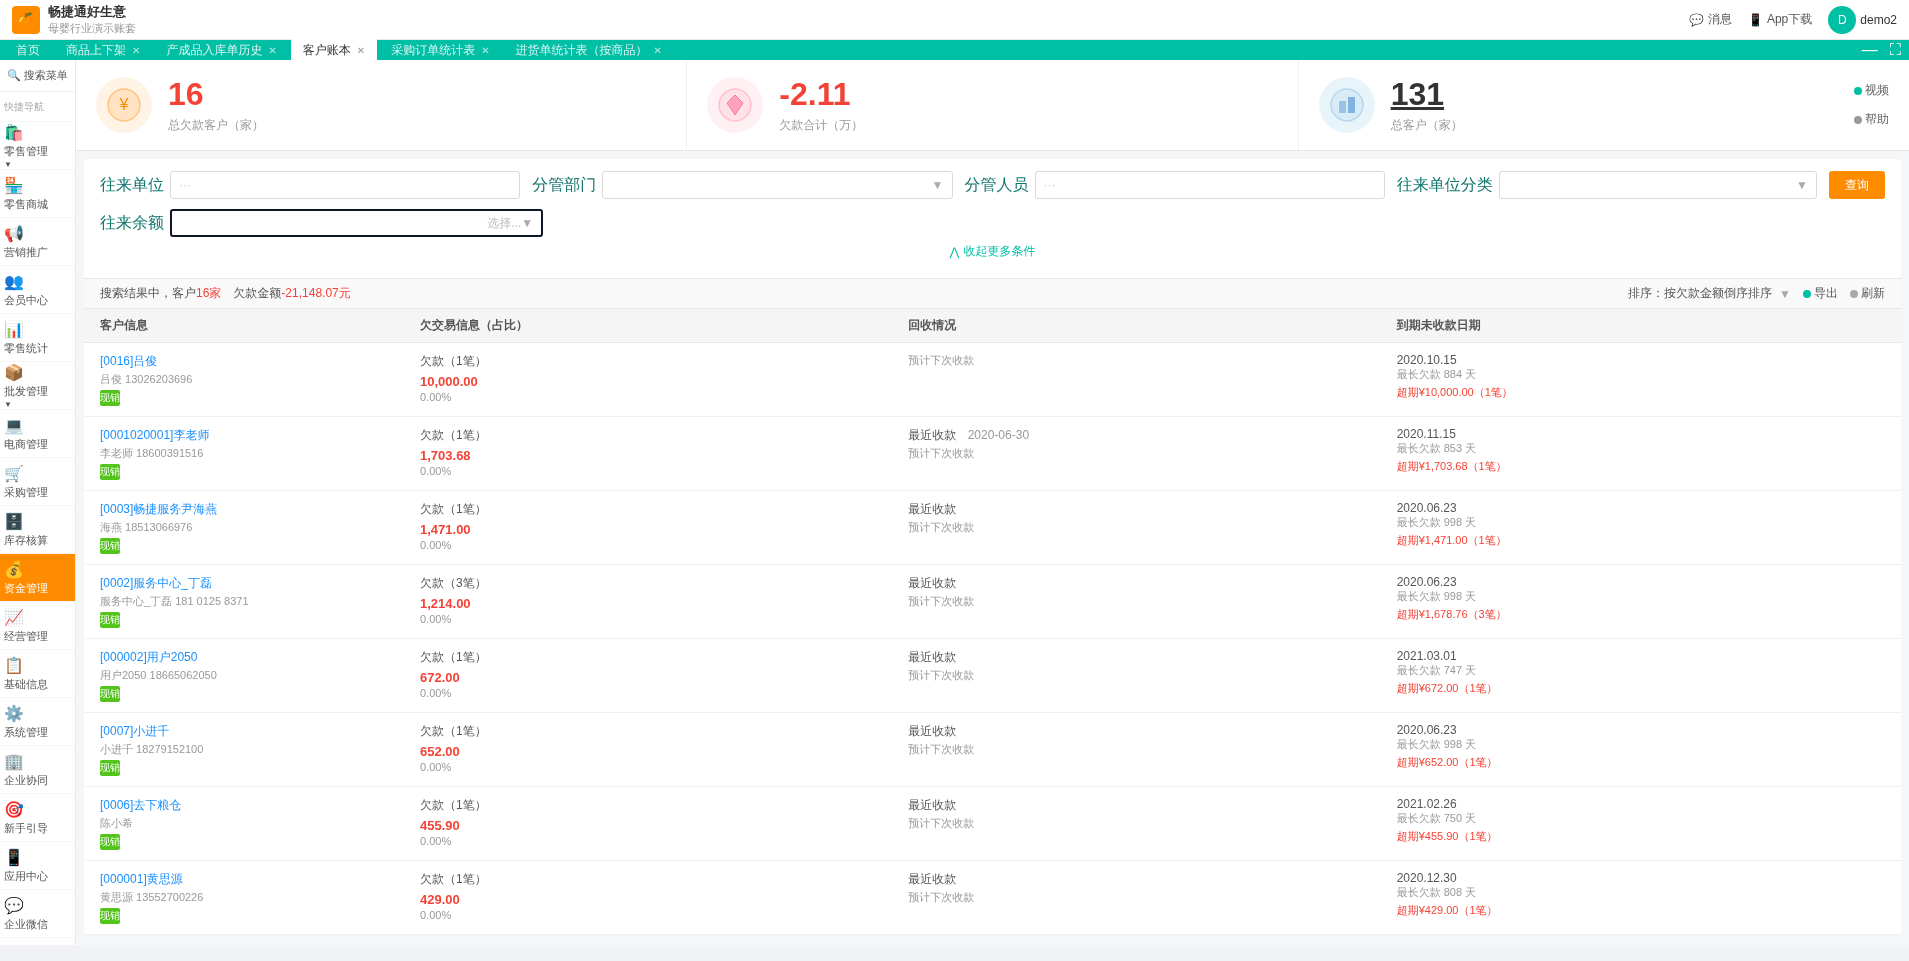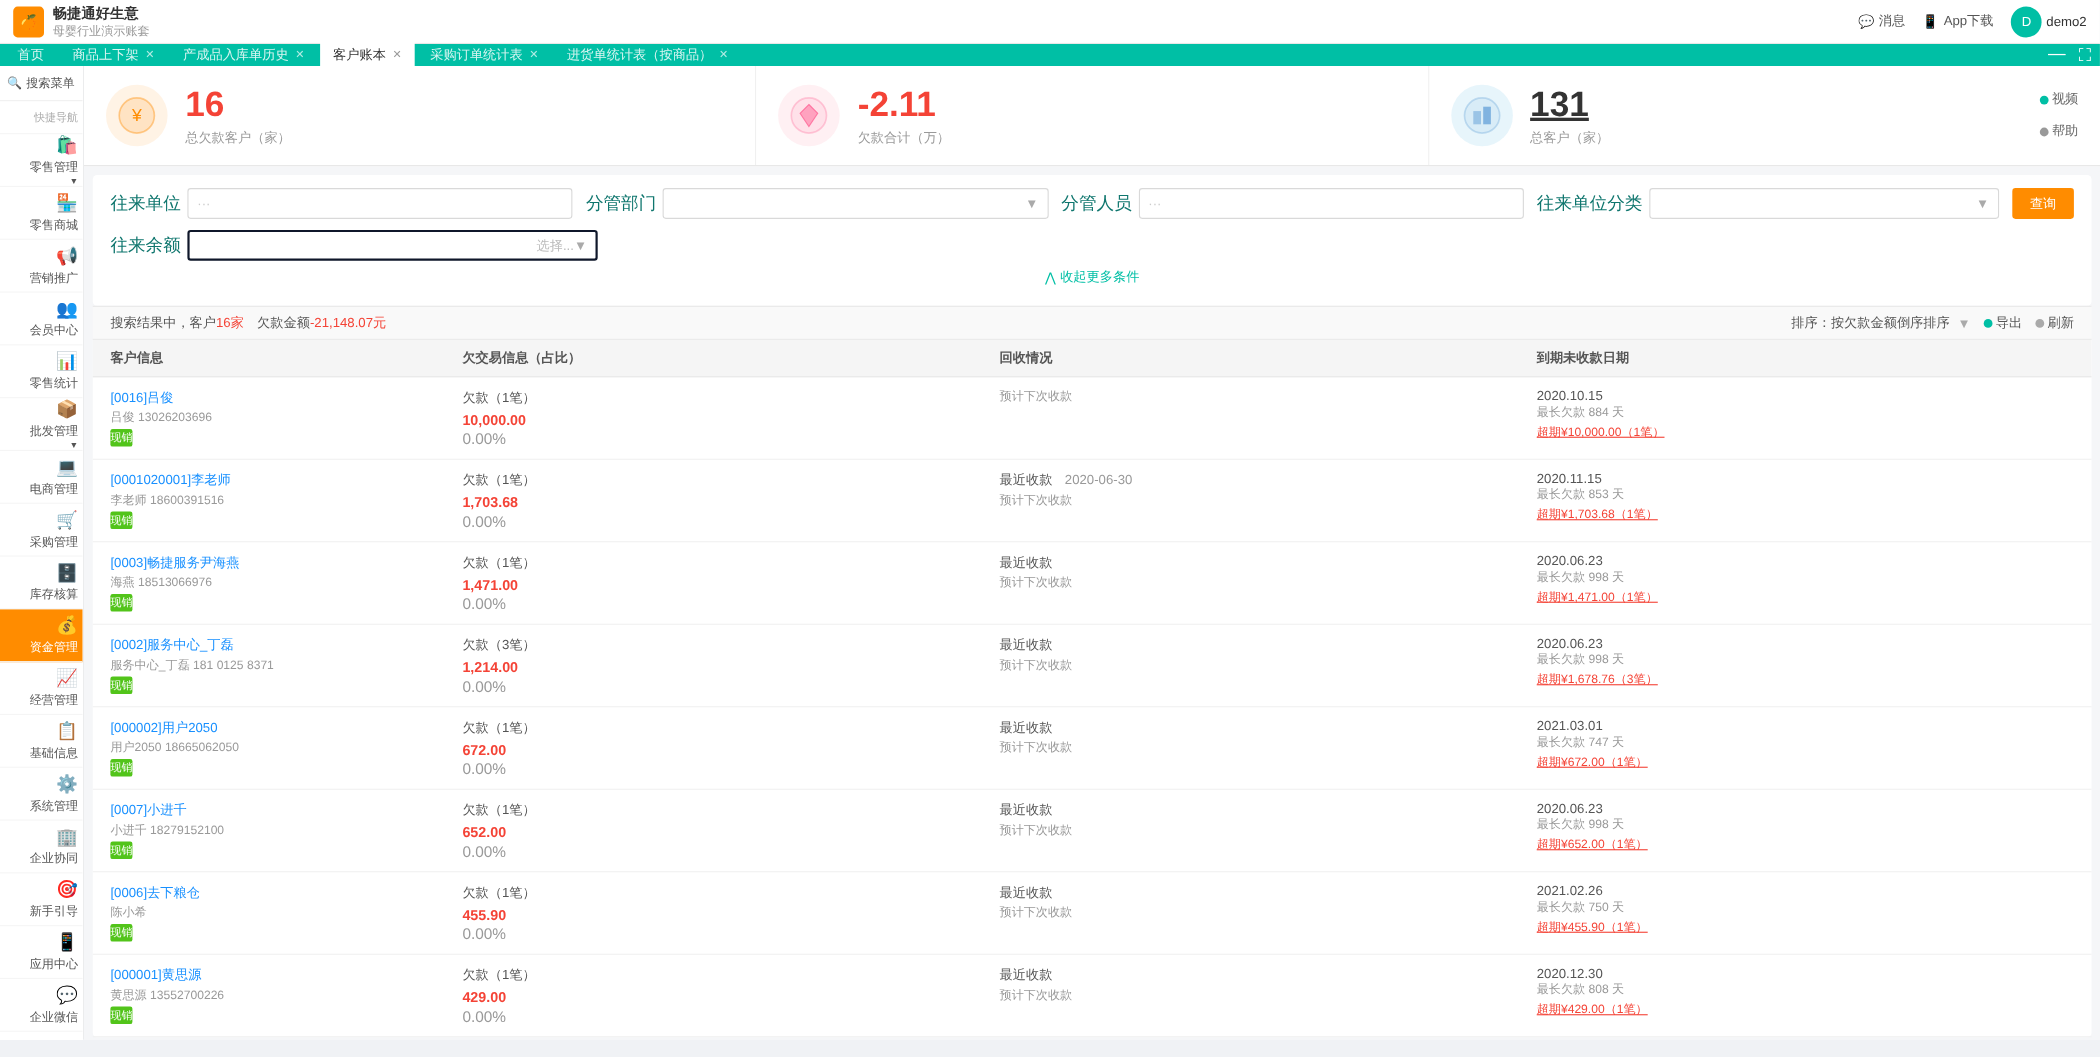--- a/index.html
+++ b/index.html
@@ -23,21 +23,21 @@
     .nav-tab .close-x { font-size: 10px; color: rgba(255,255,255,0.7); margin-left: 2px; }
     .nav-tab.active .close-x { color: #999; }
     .nav-right-btns { margin-left: auto; display: flex; gap: 4px; }
     .nav-right-btns span { color: #fff; font-size: 16px; cursor: pointer; padding: 0 4px; }
 
     
     .layout { display: flex; height: calc(100vh - 76px); }
     .sidebar { width: 76px; background: #fff; border-right: 1px solid #e8e8e8; display: flex; flex-direction: column; overflow-y: auto; flex-shrink: 0; }
     .sidebar-search { display: flex; align-items: center; justify-content: center; padding: 8px 4px; border-bottom: 1px solid #f0f0f0; }
     .sidebar-search span { font-size: 11px; color: #555; cursor: pointer; }
-    .sidebar-item { display: flex; flex-direction: column; align-items: flex-end; justify-content: center; padding: 8px 4px; cursor: pointer; color: #555; font-size: 11px; min-height: 48px; border-bottom: 1px solid #f5f5f5; }
+    .sidebar-item { display: flex; flex-direction: column; align-items: flex-start; justify-content: center; padding: 8px 4px; cursor: pointer; color: #555; font-size: 11px; min-height: 48px; border-bottom: 1px solid #f5f5f5; }
     .sidebar-item.active { background: #ff8c00; color: #fff; }
     .sidebar-item .icon { font-size: 16px; margin-bottom: 2px; }
     .sidebar-item.has-arrow::after { content: '▼'; font-size: 8px; margin-top: 1px; }
 
     
     .main-content { flex: 1; overflow-y: auto; background: #f5f6f8; }
 
     
     .stats-row { display: flex; background: #fff; margin: 0; border-bottom: 1px solid #e8e8e8; }
     .stat-card { flex: 1; display: flex; align-items: center; padding: 16px 20px; gap: 16px; border-right: 1px solid #f0f0f0; }
@@ -82,25 +82,25 @@
 
     
     .table-container { margin: 0 8px 8px; background: #fff; border-radius: 0 0 4px 4px; }
     .table-header { display: grid; grid-template-columns: 320px 1fr 1fr 1fr; background: #f5f5f5; border-bottom: 1px solid #e8e8e8; padding: 8px 16px; font-size: 12px; font-weight: bold; color: #555; }
     .table-row { display: grid; grid-template-columns: 320px 1fr 1fr 1fr; border-bottom: 1px solid #f0f0f0; padding: 10px 16px; font-size: 12px; align-items: start; }
     .customer-name { color: #1890ff; font-size: 12px; cursor: pointer; text-decoration: none; }
     .customer-info-line { font-size: 11px; color: #999; margin-top: 2px; }
     .tag { display: inline-block; background: #52c41a; color: #fff; padding: 1px 0; border-radius: 2px; font-size: 10px; margin-top: 3px; }
     .debt-amount { color: #f44336; font-size: 13px; font-weight: bold; margin-top: 4px; }
     .debt-info { font-size: 12px; color: #555; }
-    .debt-ratio { color: #999; font-size: 14px; margin-top: 2px; }
+    .debt-ratio { color: #999; font-size: 11px; margin-top: 2px; }
     .repay-line { font-size: 12px; color: #555; margin-bottom: 2px; }
     .repay-date { color: #999; font-size: 11px; }
     .due-date { font-size: 12px; color: #555; }
-    .overdue-text { color: #f44336; font-size: 11px; margin-top: 3px; cursor: pointer; text-decoration: underline; }
+    .overdue-text { color: #f44336; font-size: 11px; margin-top: 3px; cursor: pointer; }
     .overdue-days { color: #999; font-size: 11px; }
   </style>
 </head>
 <body>
 
 <div class="top-header">
   <div class="logo-area">
     <div class="logo-icon">🍊</div>
     <div>
       <div class="logo-text">畅捷通好生意</div>

